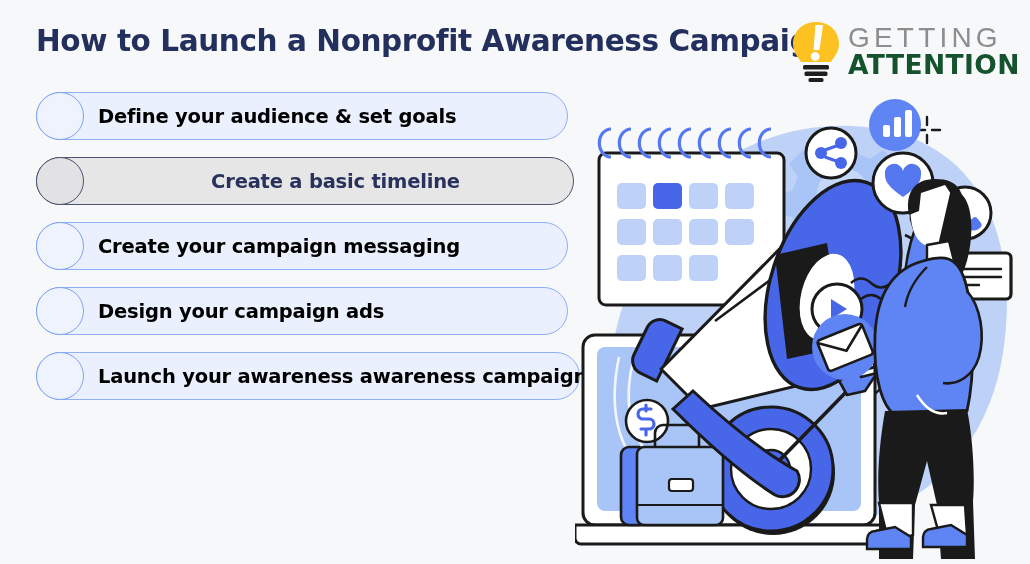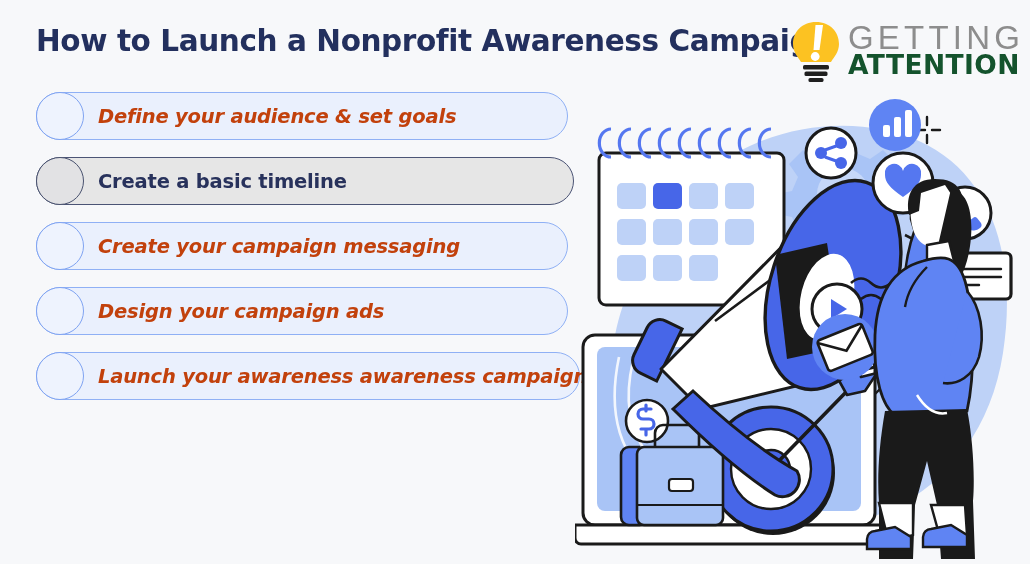--- a/index.html
+++ b/index.html
@@ -24,21 +24,21 @@
     white-space:nowrap;
   }
 
   
   #logo { position:absolute; left:790px; top:20px; width:210px; height:62px; }
   #logo-bulb { position:absolute; left:0; top:0; width:52px; height:62px; }
   #logo-text { position:absolute; left:58px; top:4px; }
   #logo-getting {
     font-family:"Liberation Sans", sans-serif;
     font-weight:400;
-    font-size:33px;
+    font-size:28px;
     letter-spacing:4.2px;
     color:#8d8d8d;
     line-height:27px;
     white-space:nowrap;
   }
   #logo-attention {
     font-family:"DejaVu Sans", sans-serif;
     font-weight:700;
     font-size:26.5px;
     letter-spacing:0.4px;
@@ -60,20 +60,21 @@
   }
   .step.blue {
     width:532px;
     background:#eaf0fd;
     border:1.6px solid #8fb0f5;
   }
   .step.gray {
     width:538px;
     background:#e6e6e6;
     border:1.6px solid #4b5475;
+    justify-content:center;
   }
   .step.wide { width:544px; }
 
   .step-circle {
     position:absolute;
     left:-1px;
     top:-1px;
     width:48px; height:48px;
     border-radius:50%;
   }
@@ -82,21 +83,21 @@
 
   .step-label {
     position:relative;
     margin-left:61px;
     font-family:"DejaVu Sans", sans-serif;
     font-weight:700;
     font-size:19.5px;
     letter-spacing:-0.2px;
     white-space:nowrap;
   }
-  .blue .step-label { color:#c2410c;font-style:italic; }
+  .blue .step-label { color:#000000; }
   .gray .step-label { color:#28325c; }
 
   
   #illustration {
     position:absolute;
     left:575px; top:95px;
     width:455px; height:469px;
   }
   #illustration svg { display:block; }
 </style>

